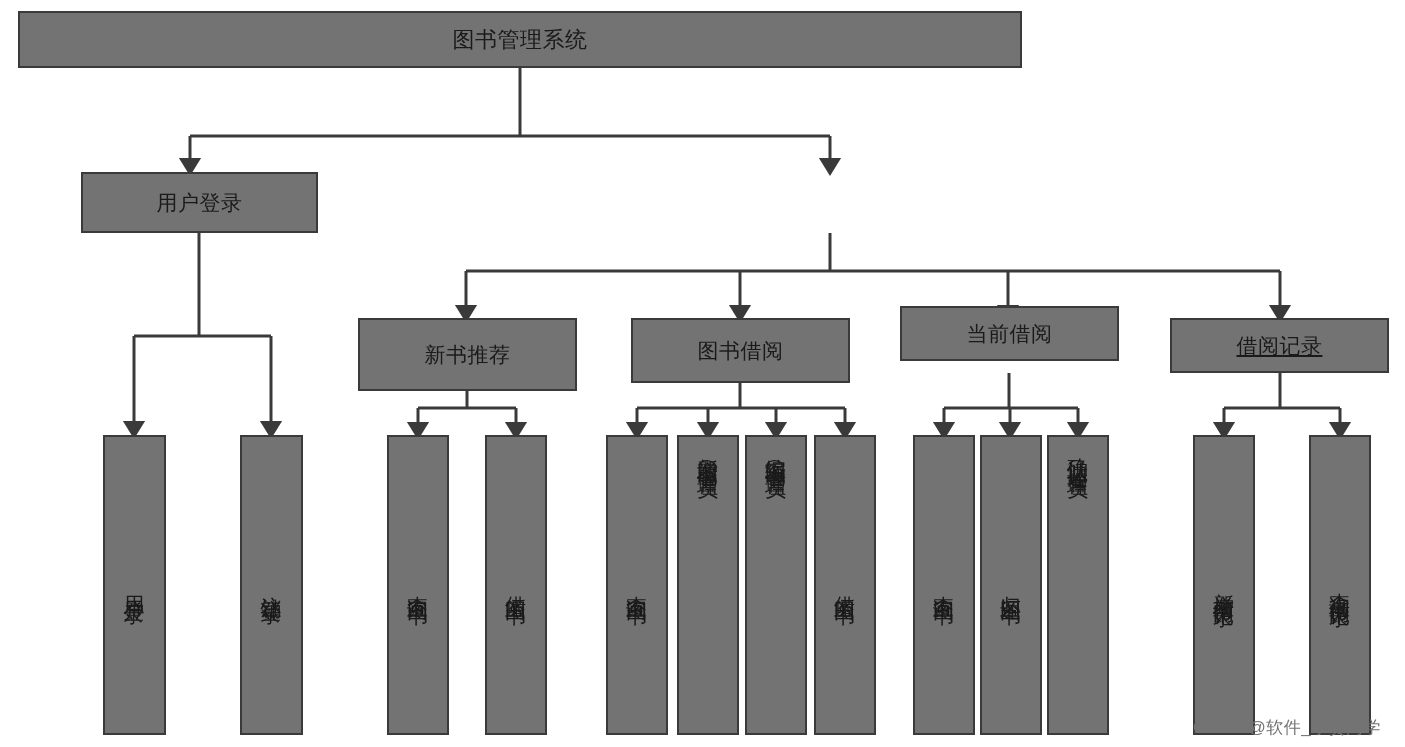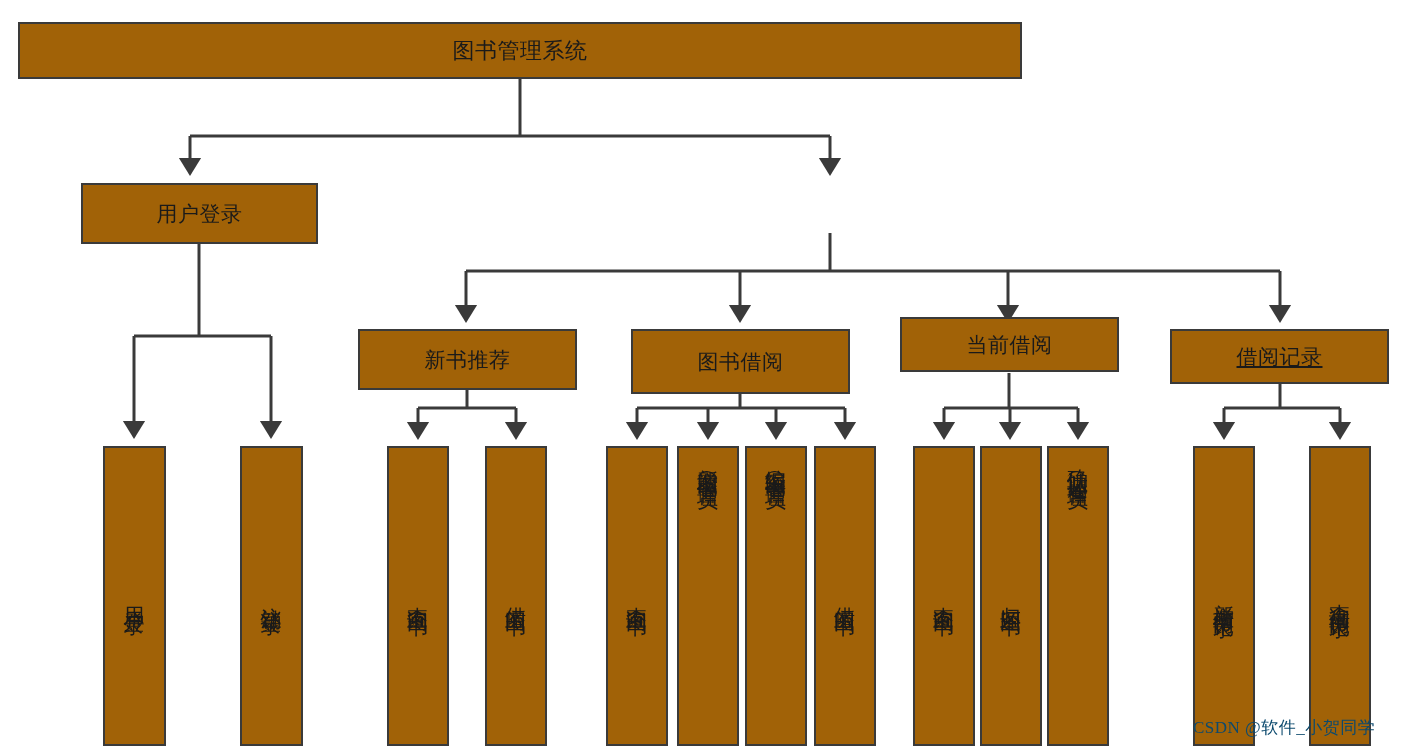--- a/index.html
+++ b/index.html
@@ -17,26 +17,25 @@
   }
   svg.connectors {
     position: absolute;
     left: 0; top: 0;
     width: 1405px; height: 747px;
     pointer-events: none;
   }
   .node {
     position: absolute;
     border: 2.5px solid #3a3a3a;
-    background: #a16207;
+    background: #737373;
     display: flex;
     align-items: center;
     justify-content: center;
     color: #1a1a1a;
-    margin-top: 11px;
   }
   .node .label {
     display: block;
     text-align: center;
     line-height: 1.0;
     letter-spacing: 0.5px;
     white-space: nowrap;
   }
   
   .node.horiz .label {
@@ -56,25 +55,24 @@
     font-size: 21px;
     line-height: 1.0;
     letter-spacing: 3px;
   }
   .node.vert.centered {
     align-items: center;
     padding-top: 0;
   }
   .watermark {
     position: absolute;
-    color: #0c4a6e;
+    color: #737373;
     font-size: 17px;
     white-space: nowrap;
     letter-spacing: 0.5px;
-    font-family: Liberation Serif, serif;
   }
 </style>
 </head>
 <body>
 
 <div id="canvas">
 
   <svg class="connectors" viewBox="0 0 1405 747" xmlns="http://www.w3.org/2000/svg">
     <defs>
       <marker id="arrow" markerWidth="9" markerHeight="9" refX="1.5" refY="4.2" orient="auto" markerUnits="strokeWidth">
@@ -126,21 +124,21 @@
   </svg>
 
   <div class="node horiz root" style="left:18px; top:11px; width:1004px; height:57px;">
     <span class="label">图书管理系统</span>
   </div>
 
   <div class="node horiz" style="left:81px; top:172px; width:237px; height:61px;">
     <span class="label">用户登录</span>
   </div>
 
-  <div class="node horiz" style="left:358px; top:318px; width:219px; height:61px;">
+  <div class="node horiz" style="left:358px; top:318px; width:219px; height:73px;">
     <span class="label">新书推荐</span>
   </div>
   <div class="node horiz" style="left:631px; top:318px; width:219px; height:65px;">
     <span class="label">图书借阅</span>
   </div>
   <div class="node horiz" style="left:900px; top:306px; width:219px; height:55px;">
     <span class="label">当前借阅</span>
   </div>
   <div class="node horiz" style="left:1170px; top:318px; width:219px; height:55px;text-decoration:underline;">
     <span class="label">借阅记录</span>

